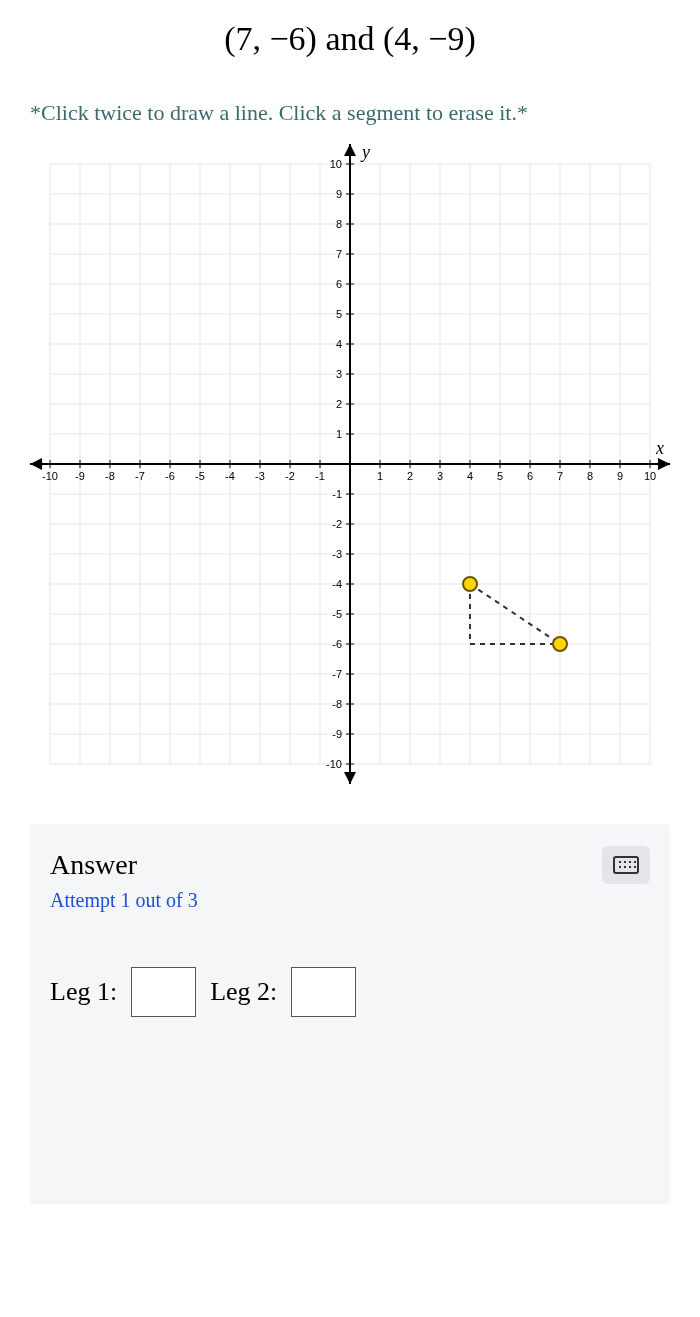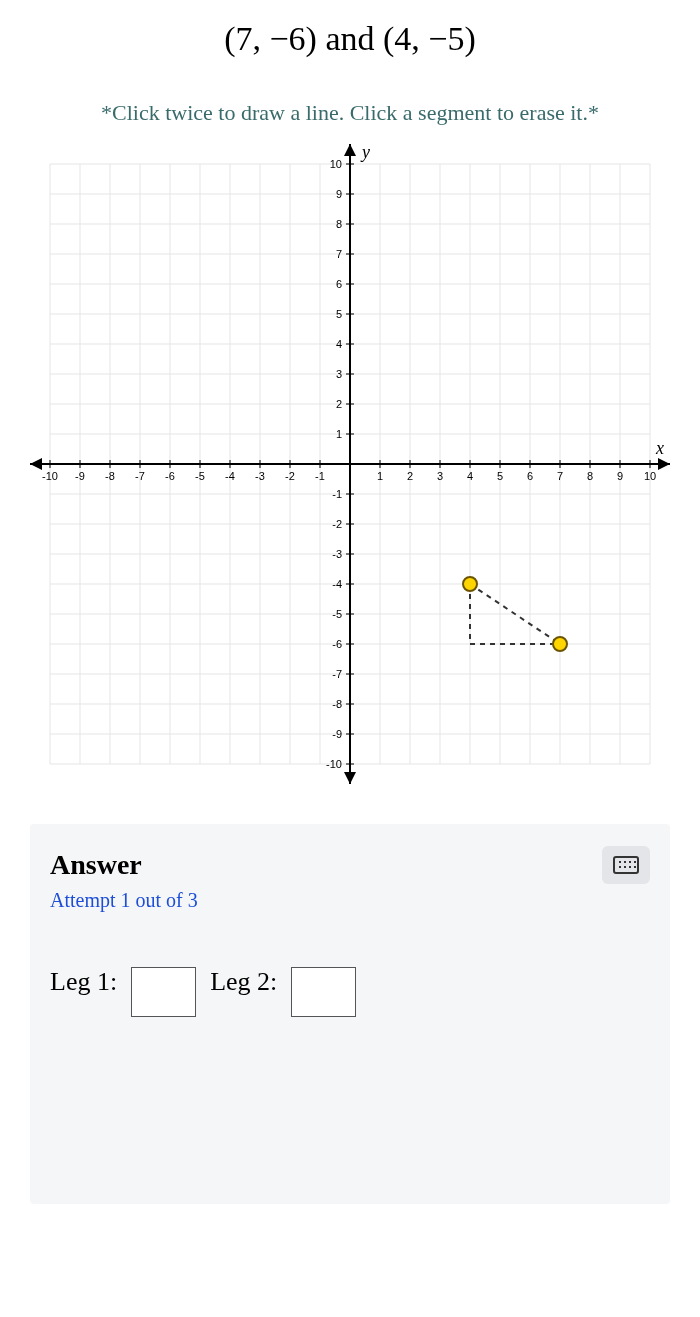--- a/index.html
+++ b/index.html
@@ -9,21 +9,21 @@
     width: 700px;
     padding: 0 30px;
   }
   .title {
     text-align: center;
     font-size: 34px;
     font-weight: normal;
     margin: 20px 0 40px 0;
   }
   .instruction {
-    text-align: center;
+    text-align: left;
     font-size: 22px;
     color: #3a6b6b;
     margin-bottom: 15px;
     line-height: 1.4;
   }
   .graph-container {
     position: relative;
     width: 640px;
     height: 640px;
     margin: 0 auto 40px auto;
@@ -31,21 +31,21 @@
   .graph-svg { display: block; }
   .answer-panel {
     background: #f5f6f7;
     padding: 25px 20px 30px 20px;
     border-radius: 4px;
     position: relative;
     min-height: 380px;
   }
   .answer-heading {
     font-size: 28px;
-    font-weight: bold;
+    font-weight: normal;
     margin-bottom: 8px;
   }
   .attempt-text {
     font-size: 20px;
     color: #1d4ed8;
     margin-bottom: 55px;
   }
   .keyboard-btn {
     position: absolute;
     right: 20px;
@@ -71,20 +71,21 @@
       radial-gradient(circle at 10px 4px, #333 1px, transparent 1.2px),
       radial-gradient(circle at 15px 4px, #333 1px, transparent 1.2px),
       radial-gradient(circle at 20px 4px, #333 1px, transparent 1.2px),
       radial-gradient(circle at 5px 9px, #333 1px, transparent 1.2px),
       radial-gradient(circle at 10px 9px, #333 1px, transparent 1.2px),
       radial-gradient(circle at 15px 9px, #333 1px, transparent 1.2px),
       radial-gradient(circle at 20px 9px, #333 1px, transparent 1.2px);
   }
   .input-row {
     display: flex;
+    align-items: center;
     gap: 14px;
     margin-bottom: 45px;
   }
   .input-label {
     font-size: 26px;
   }
   .input-box {
     width: 65px;
     height: 50px;
     border: 1.5px solid #555;
@@ -109,21 +110,21 @@
     font-size: 22px;
     cursor: pointer;
     display: flex;
     align-items: center;
     justify-content: center;
   }
 </style>
 </head>
 <body>
 
-<div class="title">(7, −6) and (4, −5)</div>
+<div class="title">(7, −6) and (4, −9)</div>
 
 <div class="instruction">*Click twice to draw a line. Click a segment to erase it.*</div>
 
 <div class="graph-container">
   <svg class="graph-svg" width="640" height="640" viewBox="0 0 640 640">
     <g id="grid-group">
         <line x1="20" y1="620" x2="20" y2="20" stroke="#e5e5e5" stroke-width="1"></line>
         <line x1="50" y1="620" x2="50" y2="20" stroke="#e5e5e5" stroke-width="1"></line>
         <line x1="80" y1="620" x2="80" y2="20" stroke="#e5e5e5" stroke-width="1"></line>
         <line x1="110" y1="620" x2="110" y2="20" stroke="#e5e5e5" stroke-width="1"></line>

